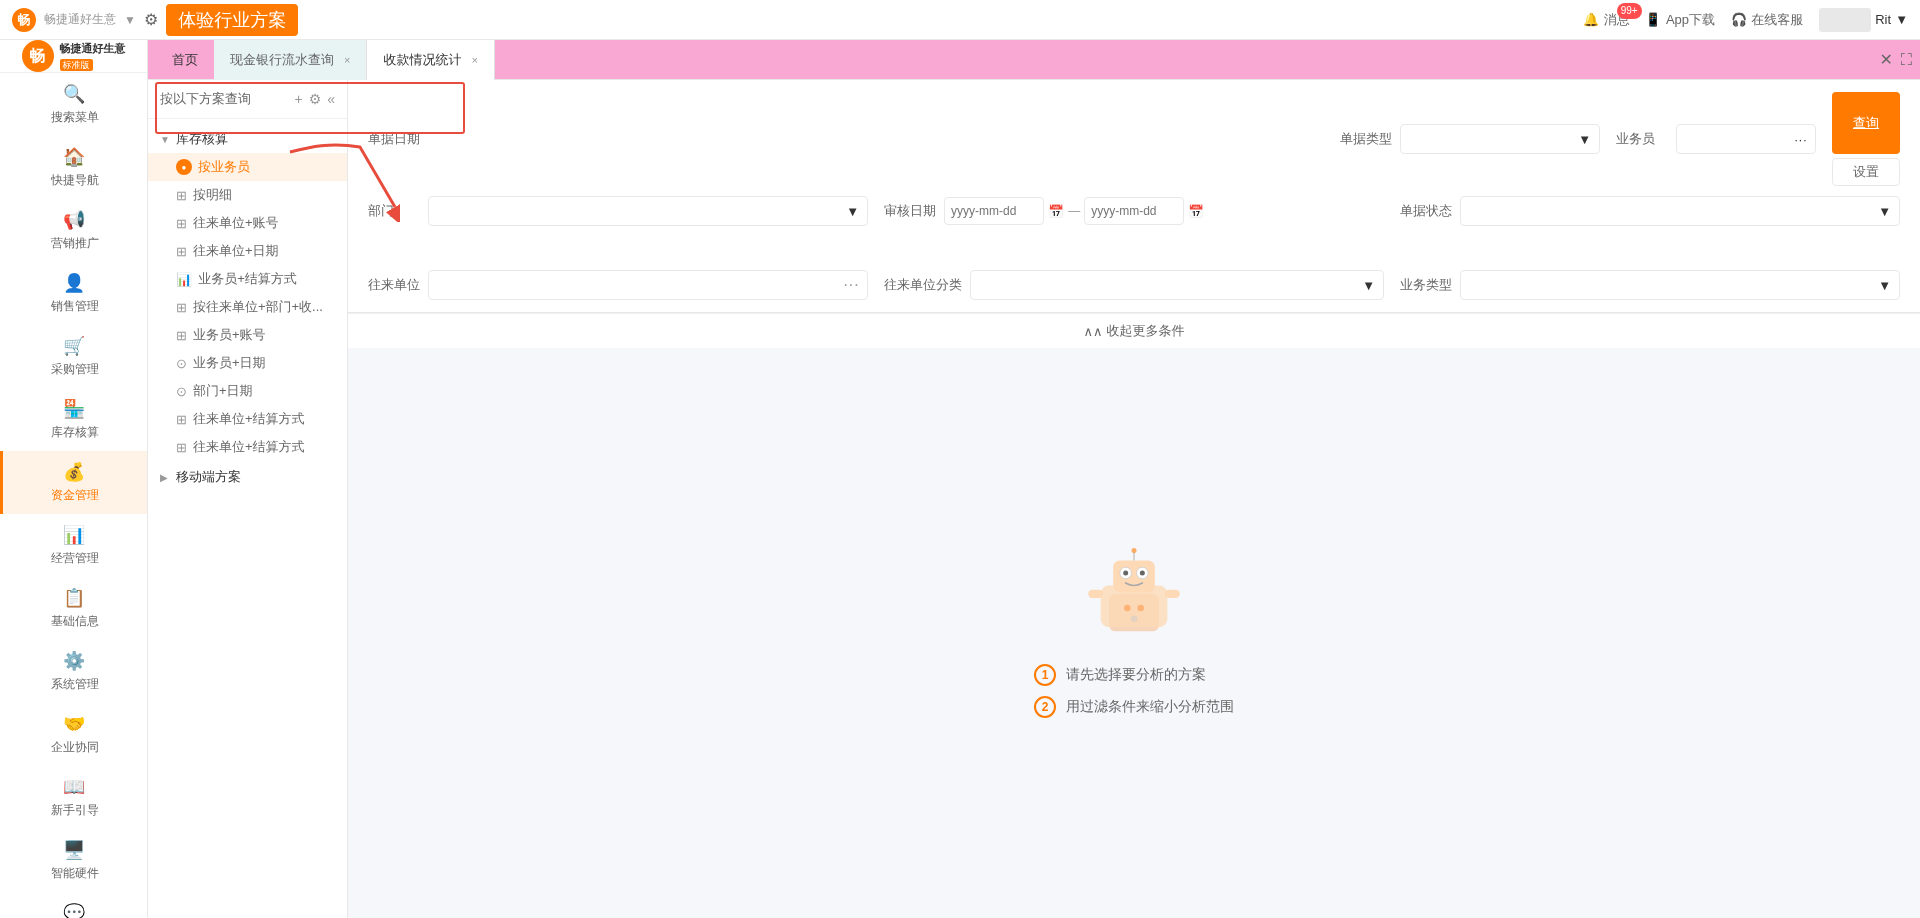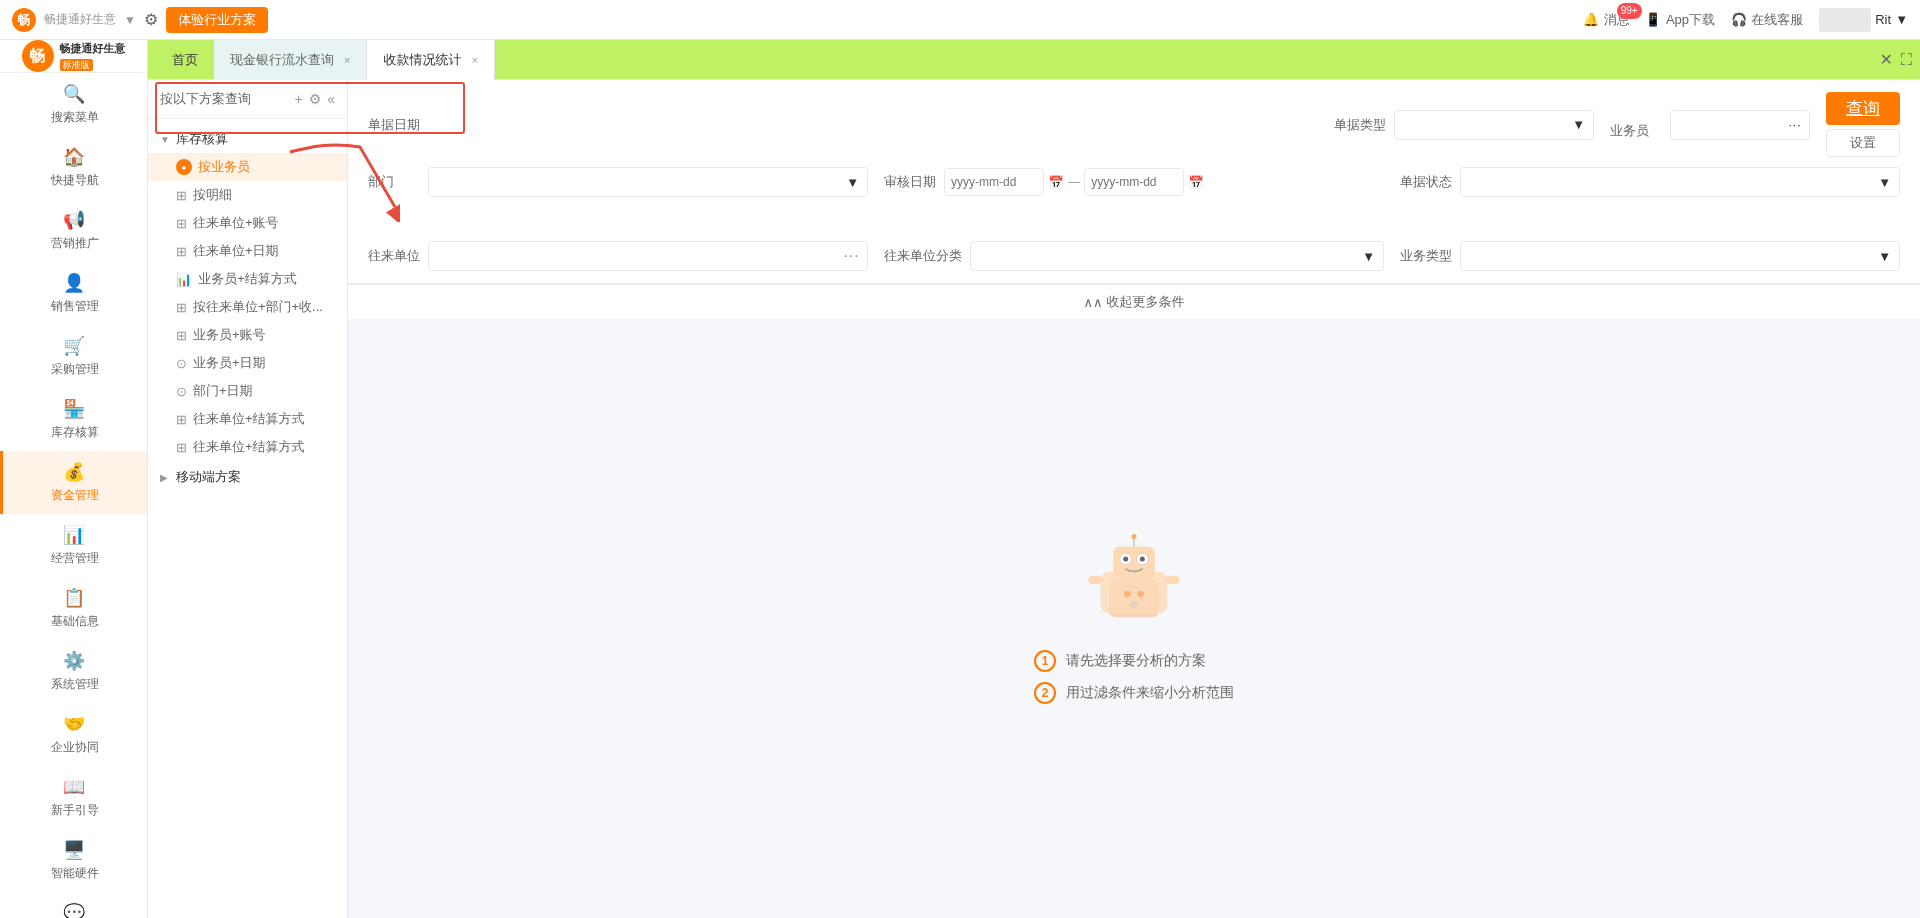--- a/index.html
+++ b/index.html
@@ -66,21 +66,21 @@
       gap: 4px;
       color: #666;
     }
     .trial-btn {
       background: #ff7a00;
       color: #fff;
       border: none;
       border-radius: 4px;
       padding: 4px 12px;
       cursor: pointer;
-      font-size: 13px;
+      font-size: 18px;
     }
     .gear-btn {
       background: none;
       border: none;
       cursor: pointer;
       color: #666;
       font-size: 16px;
     }
     .dropdown-arrow {
       color: #999;
@@ -163,21 +163,21 @@
     .main-content {
       flex: 1;
       display: flex;
       flex-direction: column;
       overflow: hidden;
     }
 
     
     .tab-bar {
       height: 40px;
-      background: #bef264;
+      background: #f9a8d4;
       display: flex;
       align-items: center;
       border-bottom: 1px solid #e8e8e8;
       padding: 0 8px;
       gap: 0;
     }
     .tab-item {
       height: 40px;
       display: flex;
       align-items: center;
@@ -423,23 +423,23 @@
       display: flex;
       flex-direction: column;
       gap: 4px;
       margin-left: auto;
     }
     .btn-query {
       background: #ff7a00;
       color: #fff;
       border: none;
       border-radius: 4px;
-      padding: 5px 20px;
-      cursor: pointer;
-      font-size: 17px;
+      padding: 22px 20px;
+      cursor: pointer;
+      font-size: 13px;
       text-decoration: underline;
     }
     .btn-settings {
       background: #fff;
       color: #666;
       border: 1px solid #e8e8e8;
       border-radius: 4px;
       padding: 4px 20px;
       cursor: pointer;
       font-size: 13px;
@@ -731,21 +731,21 @@
             <div class="filter-item">
               <span class="filter-label">单据日期</span>
             </div>
             <div class="filter-item" style="max-width:260px;">
               <span class="filter-label">单据类型</span>
               <div class="filter-select">
                 <span></span>
                 <span>▼</span>
               </div>
             </div>
-            <div class="filter-item" style="max-width:200px;align-items:flex-end;">
+            <div class="filter-item" style="max-width:200px;">
               <span class="filter-label">业务员</span>
               <div class="filter-select">
                 <span></span>
                 <span>···</span>
               </div>
             </div>
             <div class="filter-actions">
               <button class="btn-query">查询</button>
               <button class="btn-settings">设置</button>
             </div>

